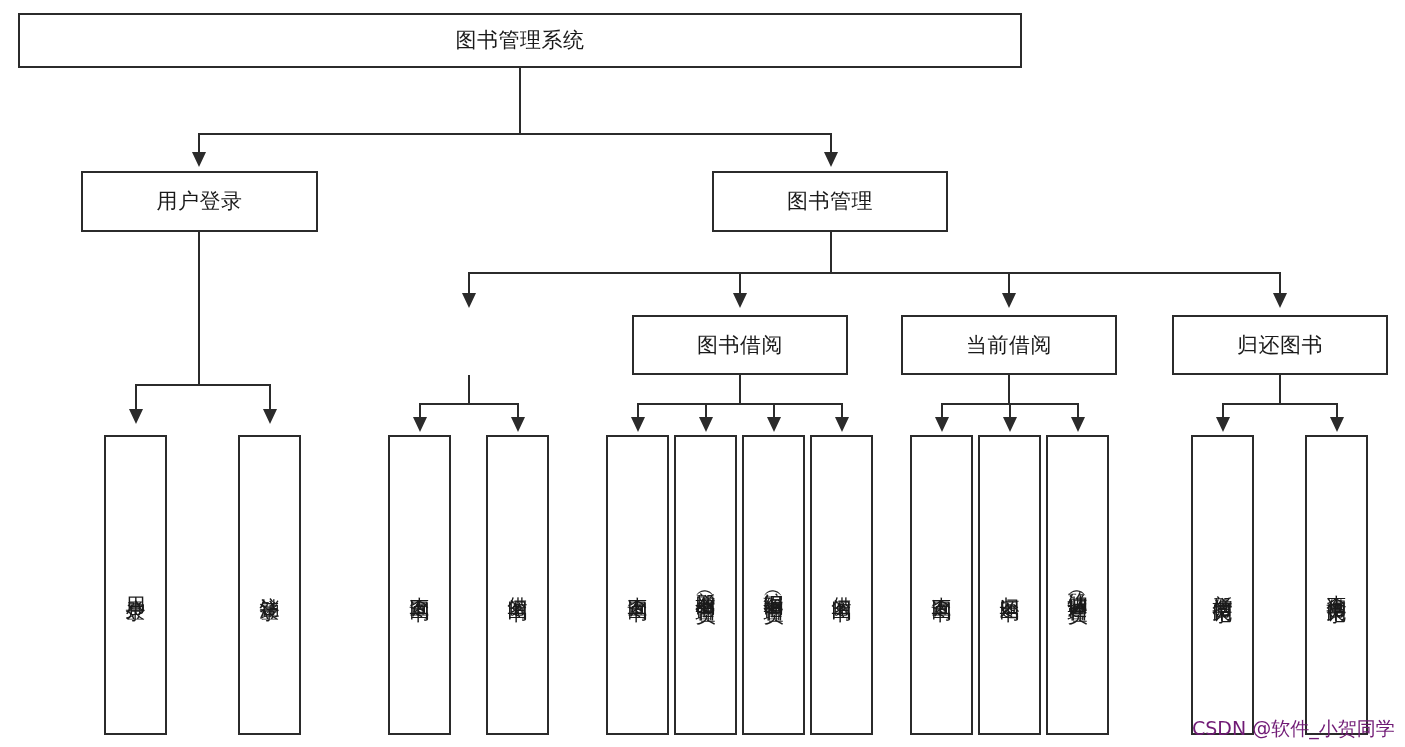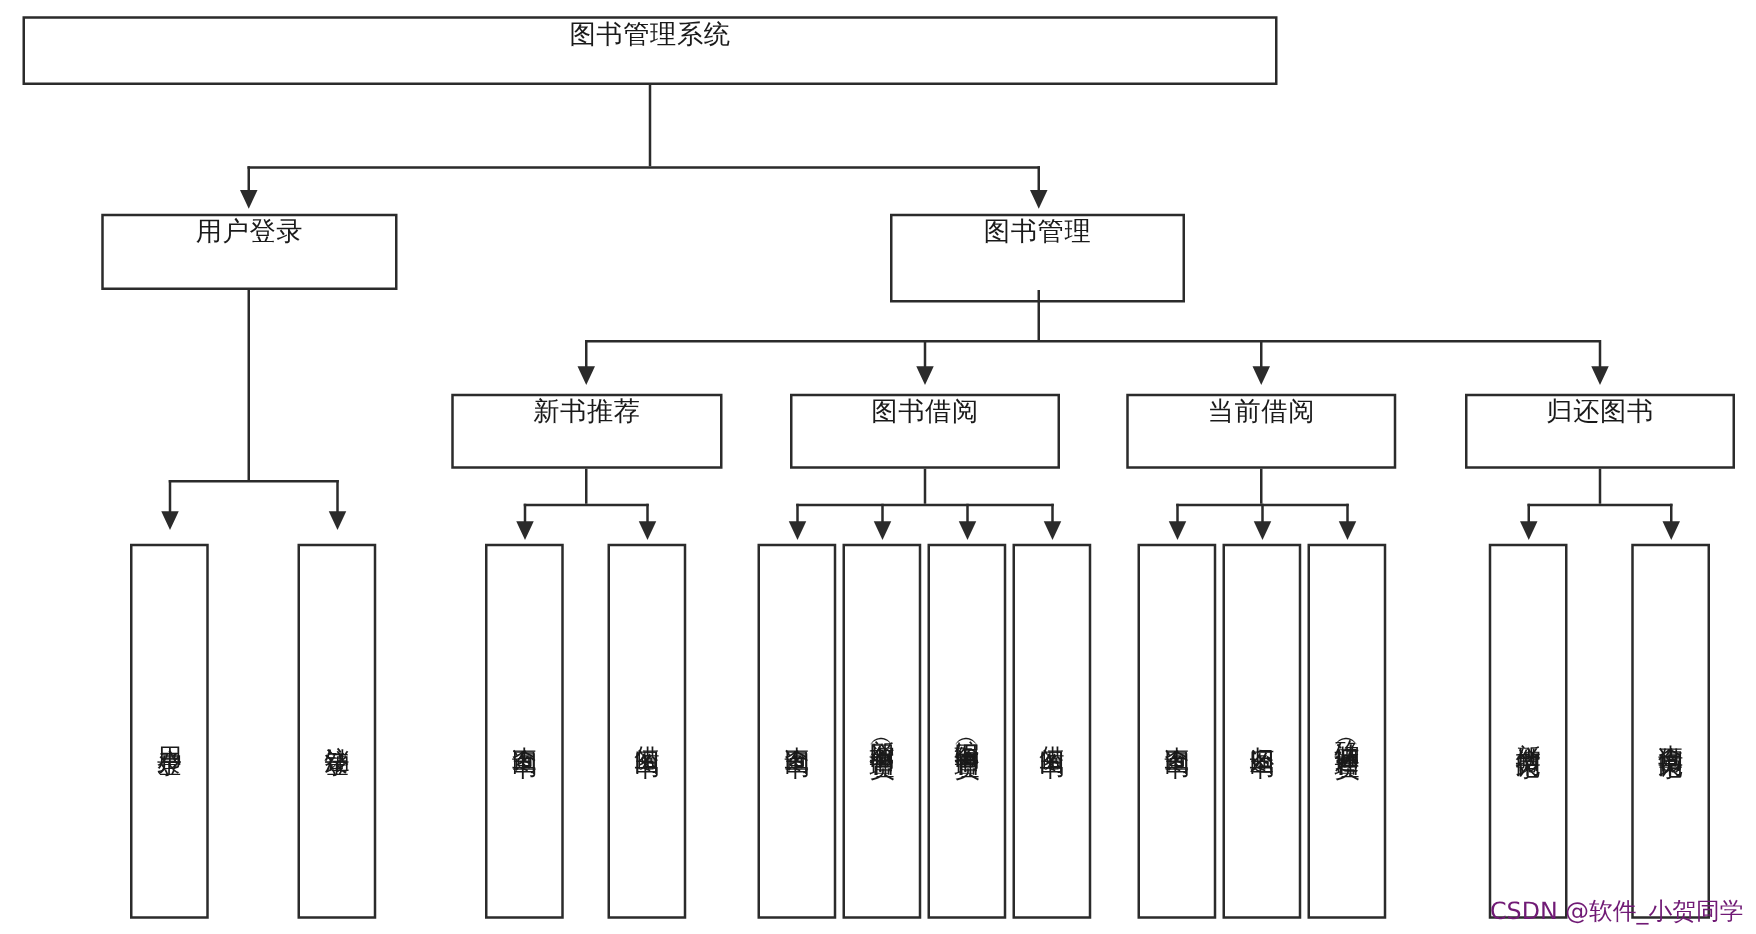--- a/index.html
+++ b/index.html
@@ -19,21 +19,21 @@
     overflow: hidden;
   }
 
   
   .node {
     position: absolute;
     box-sizing: border-box;
     border: 2px solid #2b2b2b;
     background: #ffffff;
     display: flex;
-    align-items: flex-start;
+    align-items: center;
     justify-content: center;
     color: #1a1a1a;
   }
   .node .label {
     font-size: 21px;
     line-height: 1.15;
     letter-spacing: 0.5px;
     white-space: nowrap;
     text-align: center;
   }
@@ -93,21 +93,21 @@
 
   <div class="edge v" style="left:198px; top:133px; width:2px; height:22px;"></div>
   <div class="arrow" style="left:192px; top:152px;"></div>
   <div class="edge v" style="left:830px; top:133px; width:2px; height:22px;"></div>
   <div class="arrow" style="left:824px; top:152px;"></div>
 
   <div class="node" style="left:81px; top:171px; width:237px; height:61px;">
     <span class="label">用户登录</span>
   </div>
 
-  <div class="node" style="left:712px; top:171px; width:236px; height:71px;">
+  <div class="node" style="left:712px; top:171px; width:236px; height:61px;">
     <span class="label">图书管理</span>
   </div>
 
   <div class="edge v" style="left:198px; top:232px; width:2px; height:152px;"></div>
   <div class="edge h" style="left:135px; top:384px; width:136px; height:2px;"></div>
   <div class="edge v" style="left:135px; top:384px; width:2px; height:28px;"></div>
   <div class="arrow" style="left:129px; top:409px;"></div>
   <div class="edge v" style="left:269px; top:384px; width:2px; height:28px;"></div>
   <div class="arrow" style="left:263px; top:409px;"></div>
 
@@ -115,23 +115,20 @@
   <div class="edge h" style="left:468px; top:272px; width:812px; height:2px;"></div>
   <div class="edge v" style="left:468px; top:272px; width:2px; height:24px;"></div>
   <div class="arrow" style="left:462px; top:293px;"></div>
   <div class="edge v" style="left:739px; top:272px; width:2px; height:24px;"></div>
   <div class="arrow" style="left:733px; top:293px;"></div>
   <div class="edge v" style="left:1008px; top:272px; width:2px; height:24px;"></div>
   <div class="arrow" style="left:1002px; top:293px;"></div>
   <div class="edge v" style="left:1279px; top:272px; width:2px; height:24px;"></div>
   <div class="arrow" style="left:1273px; top:293px;"></div>
 
-  <div class="node" style="left:361px; top:315px; width:217px; height:60px;">
-    <span class="label">新书推荐</span>
-  </div>
   <div class="node" style="left:632px; top:315px; width:216px; height:60px;">
     <span class="label">图书借阅</span>
   </div>
   <div class="node" style="left:901px; top:315px; width:216px; height:60px;">
     <span class="label">当前借阅</span>
   </div>
   <div class="node" style="left:1172px; top:315px; width:216px; height:60px;">
     <span class="label">归还图书</span>
   </div>
 

